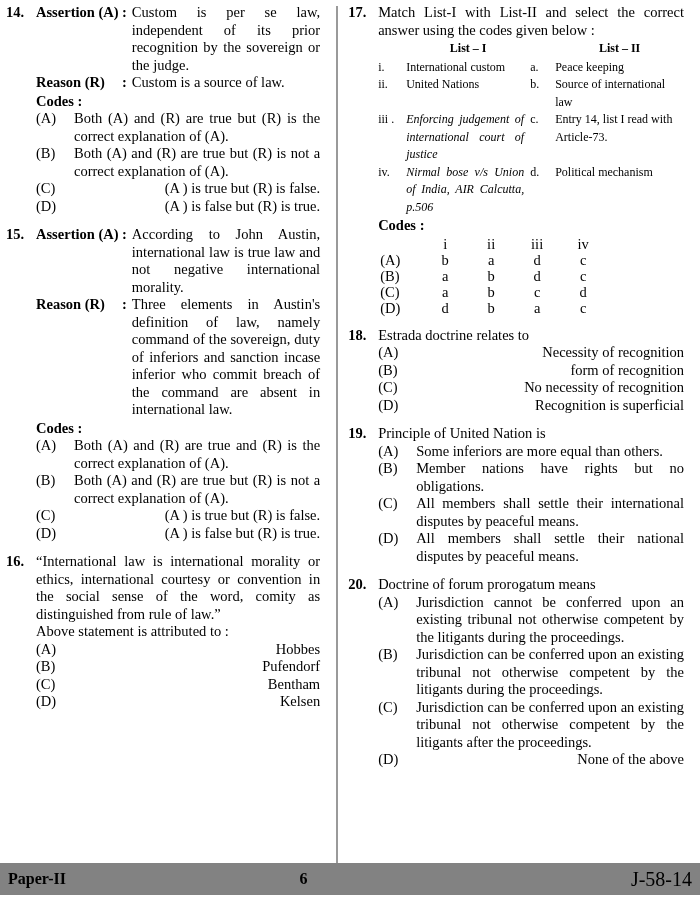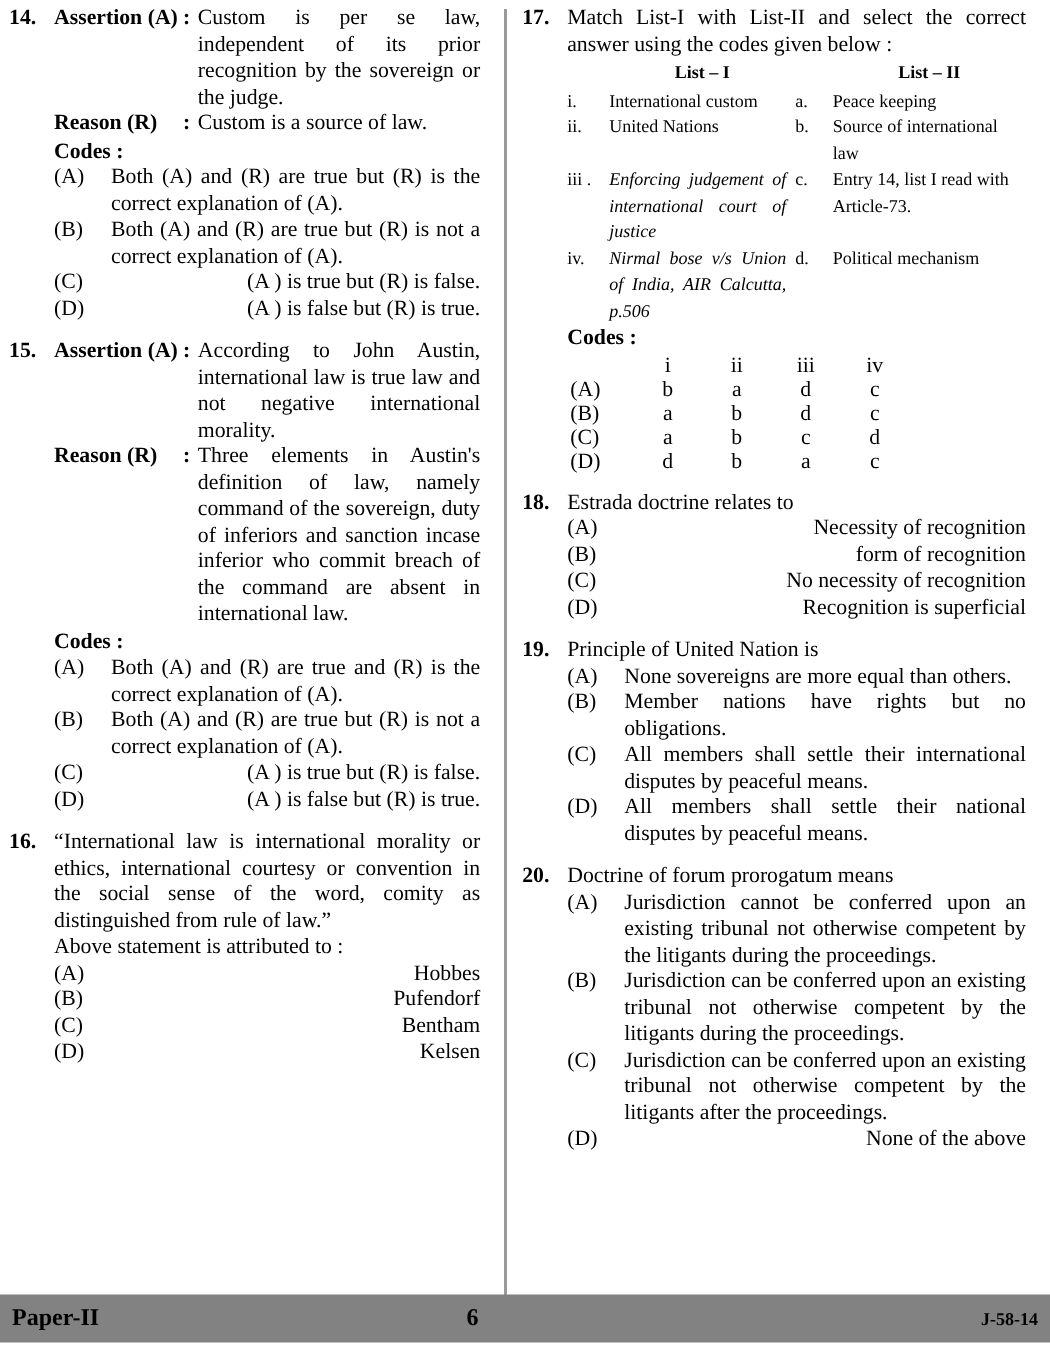--- a/index.html
+++ b/index.html
@@ -214,22 +214,22 @@
   }
   .footer-center {
     flex: 1 1 auto;
     text-align: center;
     font-weight: bold;
     font-size: 16px;
     padding-right: 90px;
   }
   .footer-right {
     flex: 0 0 auto;
-    font-weight: bold;
-    font-size: 12px;
+    font-weight: normal;
+    font-size: 20px;
   }
 </style>
 </head>
 <body>
 
 <div class="page">
 
   <div class="columns">
 
     <div class="col col-left">
@@ -445,21 +445,21 @@
         </div>
       </div>
 
       <div class="q">
         <div class="q-num">19.</div>
         <div class="q-body">
           <div class="stem-left">Principle of United Nation is</div>
           <div class="opts">
             <div class="opt">
               <span class="opt-key">(A)</span>
-              <span class="opt-text">None sovereigns are more equal than others.</span>
+              <span class="opt-text">Some inferiors are more equal than others.</span>
             </div>
             <div class="opt">
               <span class="opt-key">(B)</span>
               <span class="opt-text">Member nations have rights but no obligations.</span>
             </div>
             <div class="opt">
               <span class="opt-key">(C)</span>
               <span class="opt-text">All members shall settle their international disputes by peaceful means.</span>
             </div>
             <div class="opt">

